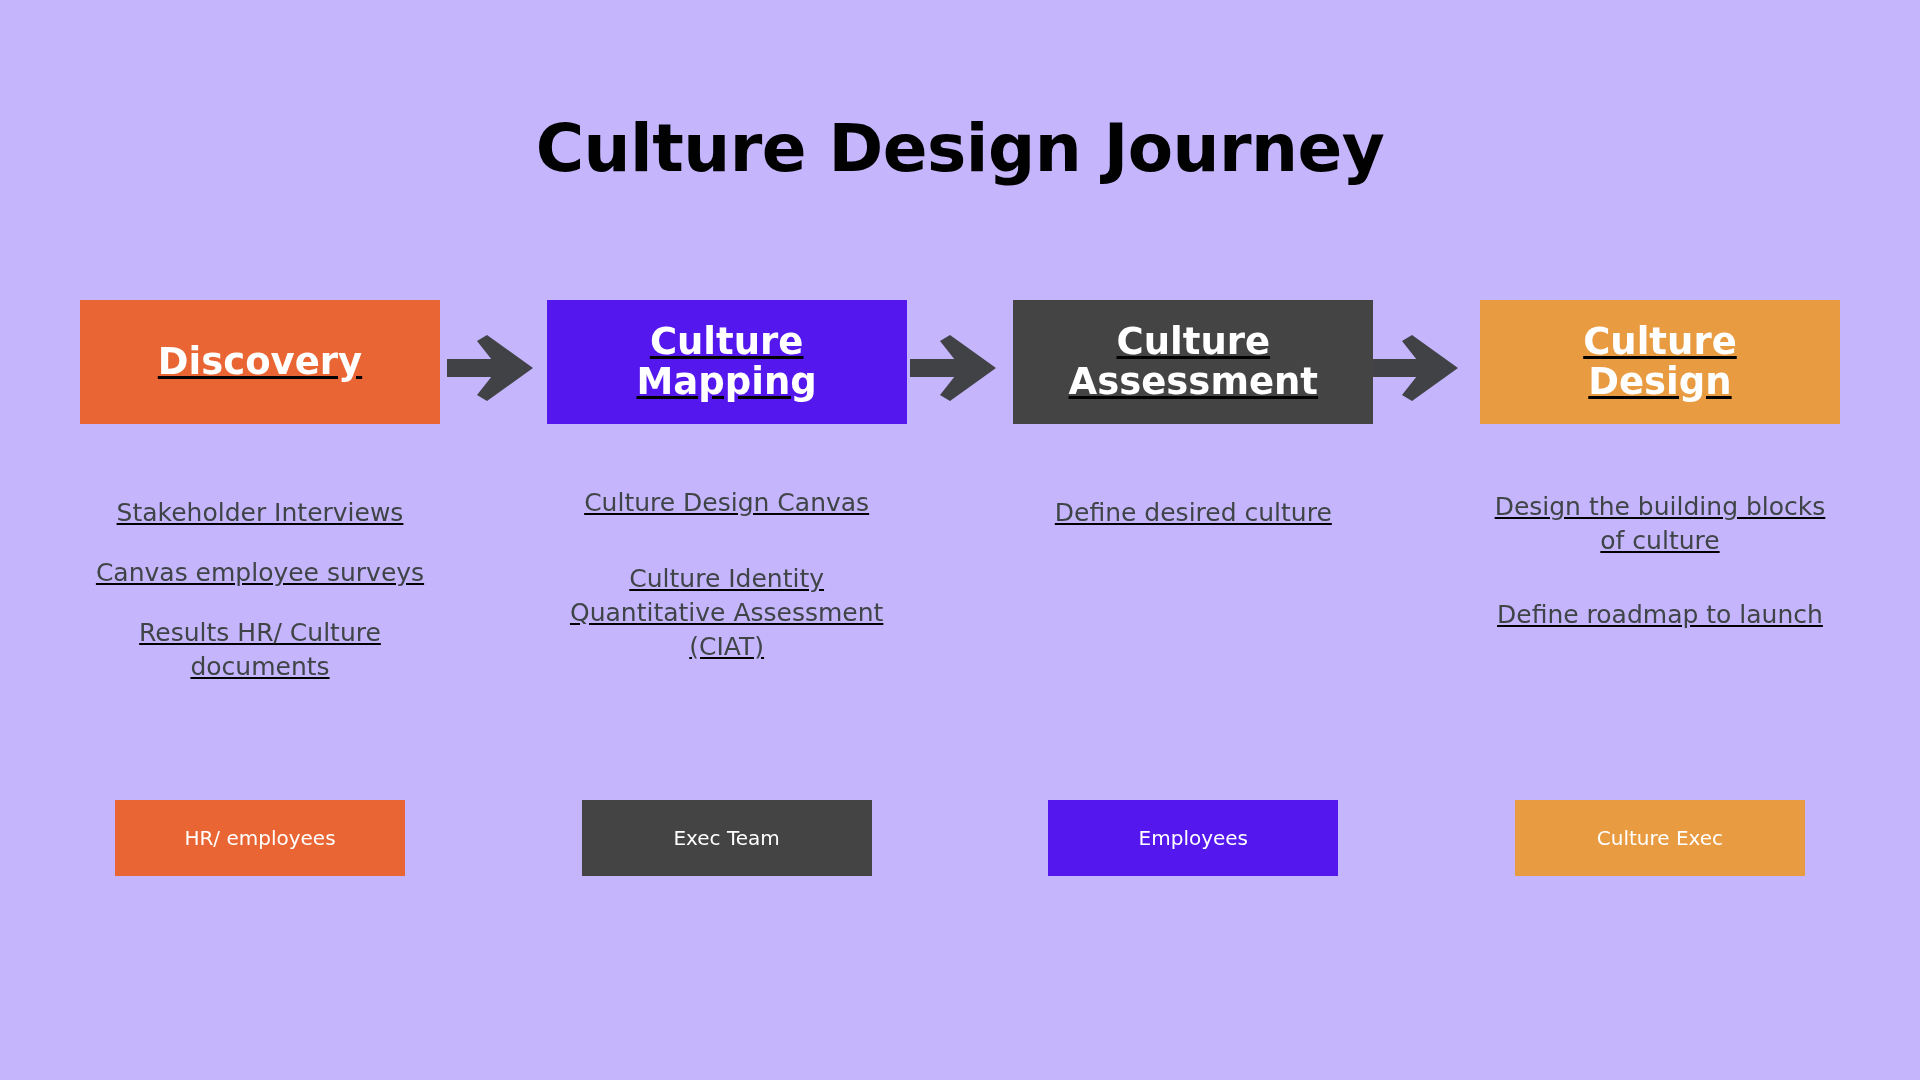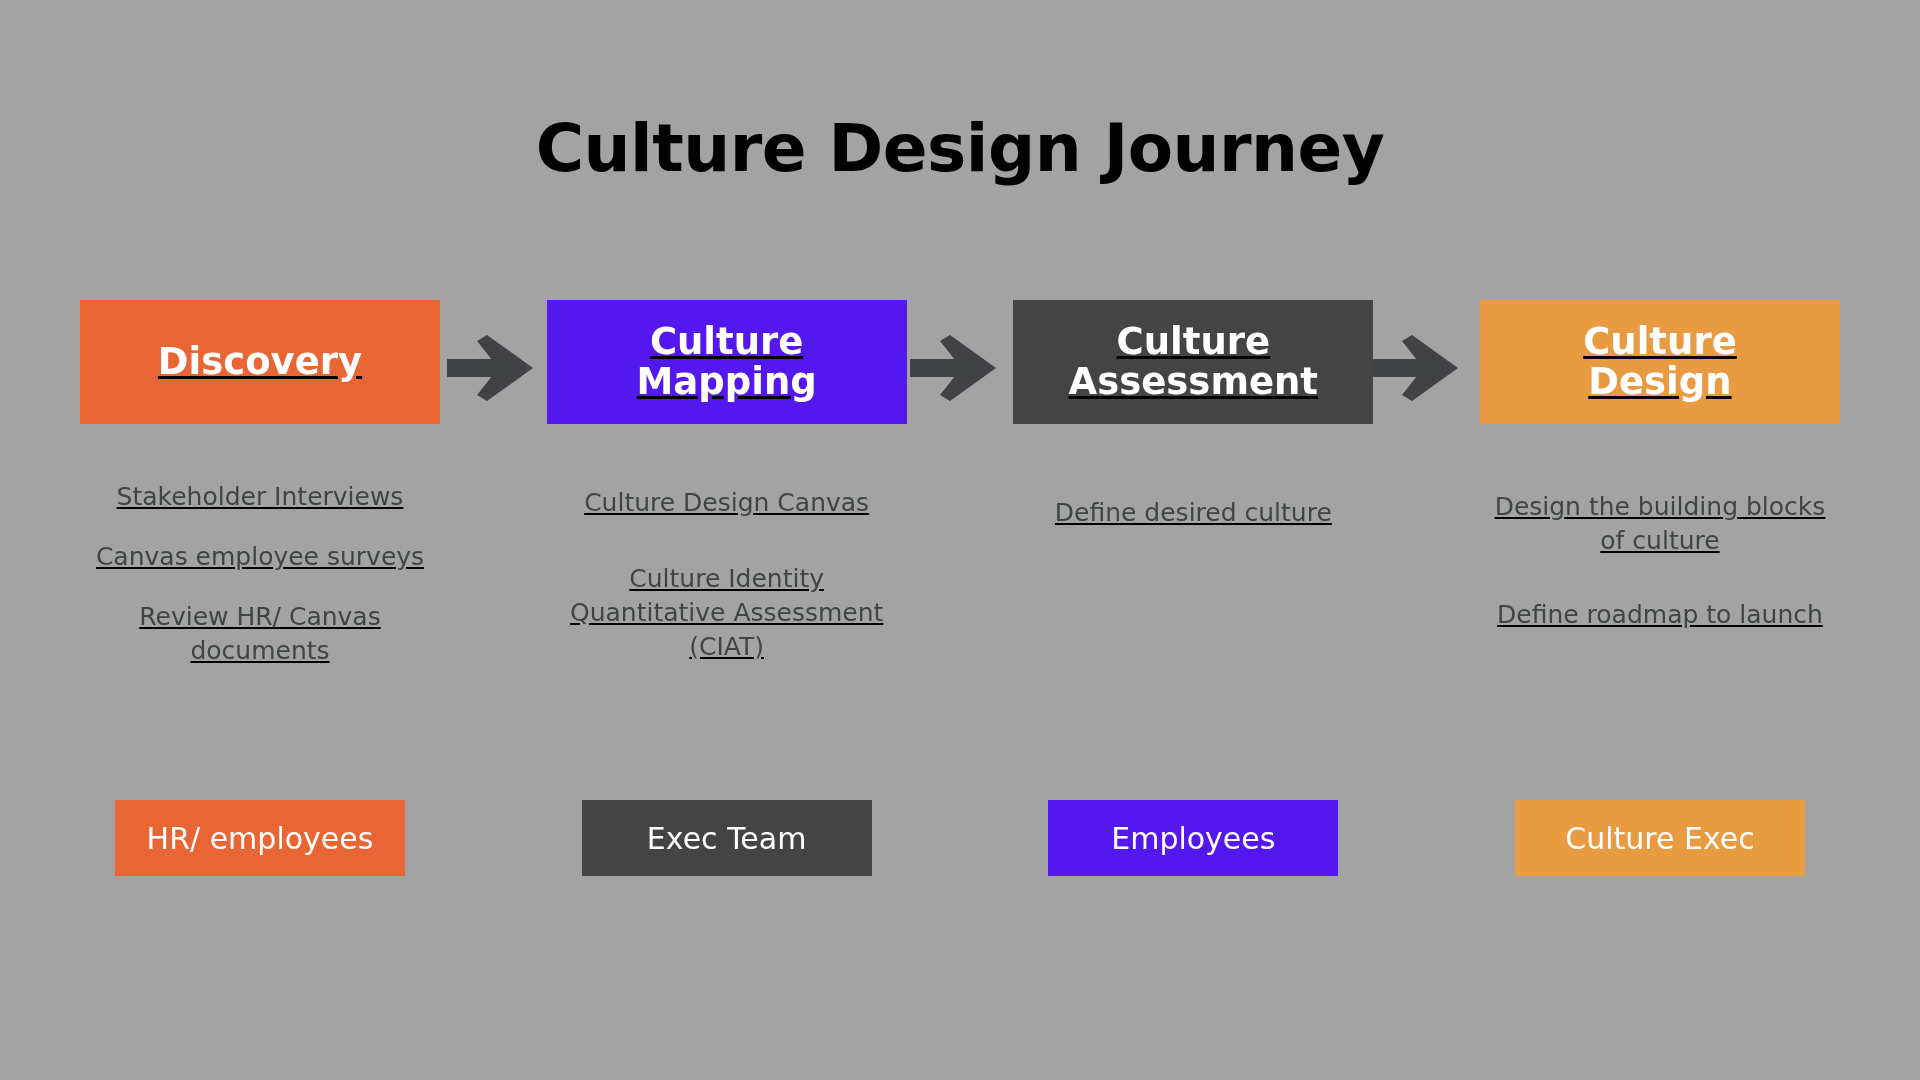--- a/index.html
+++ b/index.html
@@ -9,21 +9,21 @@
     height: 1080px;
     background: #ffffff;
     font-family: "Liberation Sans", sans-serif;
     overflow: hidden;
   }
 
   #canvas {
     position: relative;
     width: 1920px;
     height: 1080px;
-    background: #a3a3a3;
+    background: #c4b5fd;
   }
 
   
   .title {
     position: absolute;
     top: 110px;
     left: 0;
     width: 1920px;
     text-align: center;
     font-size: 66px;
@@ -90,21 +90,21 @@
     text-align: center;
     color: #3f4446;
     font-family: "DejaVu Sans", sans-serif;
     font-weight: 400;
     font-size: 25px;
     line-height: 1.36;
   }
   .detail-item { margin-bottom: 26px; white-space: pre-line; }
   .detail-item:last-child { margin-bottom: 0; }
 
-  .col-1 .details { margin-top: 56px; }
+  .col-1 .details { margin-top: 72px; }
   .col-2 .details { margin-top: 62px; }
   .col-3 .details { margin-top: 72px; }
   .col-4 .details { margin-top: 66px; }
 
   .col-2 .detail-item { margin-bottom: 42px; }
   .col-3 .detail-item { margin-bottom: 42px; }
   .col-4 .detail-item { margin-bottom: 40px; }
 
   
   .badges {
@@ -123,21 +123,21 @@
   }
   .badge {
     width: 290px;
     height: 76px;
     display: flex;
     align-items: center;
     justify-content: center;
     color: #ffffff;
     font-family: "DejaVu Sans", sans-serif;
     font-weight: 400;
-    font-size: 30px;
+    font-size: 20px;
     text-align: right;
   }
 </style>
 </head>
 <body>
 
 <div id="canvas">
 
   <h1 class="title">Culture Design Journey</h1>
 
@@ -159,21 +159,21 @@
 
   <div class="columns">
 
     <div class="column col-1">
       <div class="stage-box" style="background:#E96634;">
         <span class="lbl">Discovery</span>
       </div>
       <div class="details">
         <div class="detail-item">Stakeholder Interviews</div>
         <div class="detail-item">Canvas employee surveys</div>
-        <div class="detail-item">Review HR/ Canvas documents</div>
+        <div class="detail-item">Results HR/ Culture documents</div>
       </div>
     </div>
 
     <div class="column col-2">
       <div class="stage-box" style="background:#5417EE;">
         <span class="lbl">Culture
 Mapping</span>
       </div>
       <div class="details">
         <div class="detail-item">Culture Design Canvas</div>

